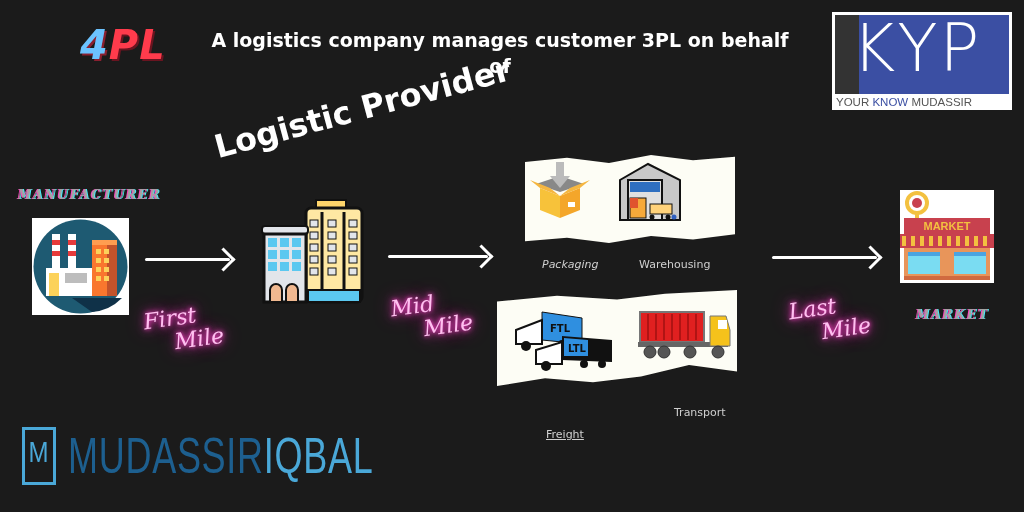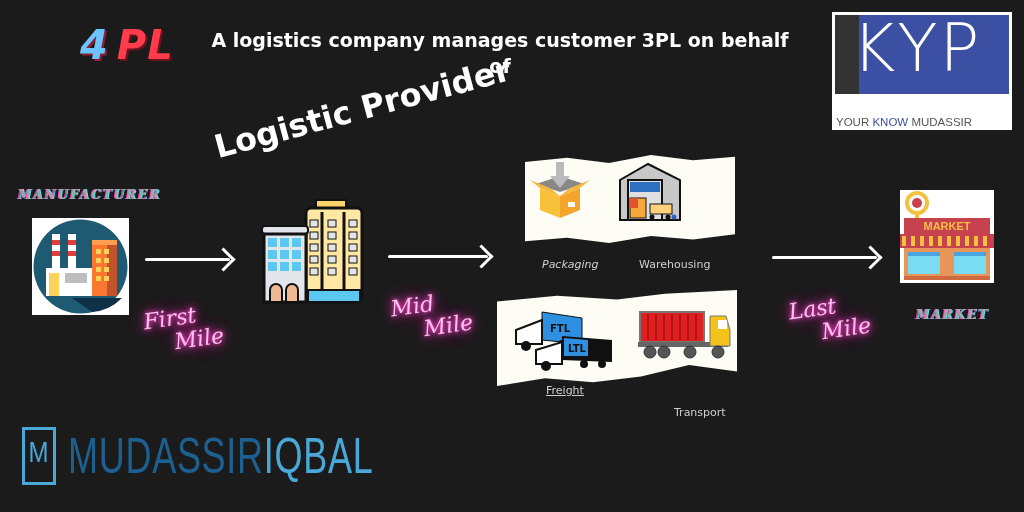--- a/index.html
+++ b/index.html
@@ -1,22 +1,22 @@
 <!DOCTYPE html>
 <html><head>
 <meta charset="utf-8">
 <style>
   html, body { margin:0; padding:0; }
   body { width:1024px; height:512px; background:#1b1b1b; position:relative; overflow:hidden; font-family:"DejaVu Sans", sans-serif; }
   .abs { position:absolute; }
   .title-4pl { left:80px; top:22px; font-family:"DejaVu Sans", sans-serif; font-weight:bold; font-style:italic; font-size:40px; letter-spacing:1px; }
   .title-4pl .four { color:#6cc3ff; text-shadow:2px 2px 0 #8a2030; }
-  .title-4pl .pl { color:#ff3b4c; text-shadow:2px 2px 0 #6a1420; margin-left:8px; }
+  .title-4pl .pl { color:#ff3b4c; text-shadow:2px 2px 0 #6a1420; }
   .headline { left:200px; top:27px; width:600px; color:#fff; font-weight:bold; font-size:19px; line-height:26px; text-align:center; font-family:"DejaVu Sans", sans-serif; }
-  .kyp { left:832px; top:12px; width:180px; height:118px; background:#fff; }
+  .kyp { left:832px; top:12px; width:180px; height:98px; background:#fff; }
   .kyp .blue { position:absolute; left:22px; top:3px; width:155px; height:79px; background:#3b4fa3; }
   .kyp .dark { position:absolute; left:3px; top:3px; width:24px; height:79px; background:#333; }
   .kyp .letters { position:absolute; left:20px; top:-2px; font-size:66px; color:#fff; font-family:"DejaVu Sans", sans-serif; font-weight:300; letter-spacing:2px; }
   .kyp .tag { position:absolute; left:4px; bottom:2px; font-size:11.5px; color:#555; letter-spacing:0px; font-family:"Liberation Sans", sans-serif; }
   .kyp .tag .y { color:#3b4fa3; }
   .logistic-provider { left:220px; top:128px; color:#fff; font-weight:bold; font-size:32px; transform:rotate(-15deg); transform-origin:left bottom; white-space:nowrap; }
   .label-serif { font-family:"DejaVu Serif", serif; font-style:italic; font-weight:bold; color:#a3a3a3; letter-spacing:2px; font-size:12px; text-shadow:-1px 0 #ff40c0, 1px 0 #40f0ff; }
   .neon { font-family:"DejaVu Serif", serif; font-style:italic; color:#ffc0f0; text-shadow:0 0 4px #ff40c8, 0 0 10px #ff40c8, 0 0 18px #c0208e; font-size:22px; line-height:24px; transform:rotate(-8deg); }
   .arrow { height:3px; background:#fff; border-radius:2px; }
   .arrow::after { content:""; position:absolute; right:-2px; top:-7px; width:14px; height:14px; border-right:3px solid #fff; border-top:3px solid #fff; transform:rotate(45deg); }
@@ -192,21 +192,21 @@
     <path d="M72 6 L88 6 L92 20 L92 36 L72 36 Z" fill="#f5c21b" stroke="#777" stroke-width="1"></path>
     <rect x="80" y="10" width="9" height="9" fill="#fff"></rect>
     <g fill="#555" stroke="#333">
         <circle cx="12" cy="42" r="6"></circle>
         <circle cx="26" cy="42" r="6"></circle>
         <circle cx="52" cy="42" r="6"></circle>
         <circle cx="80" cy="42" r="6"></circle>
       </g>
   </svg>
 </div>
-<div class="abs caption" style="left:546px;top:384px;text-decoration:underline;">Freight</div>
+<div class="abs caption" style="left:546px;top:428px;text-decoration:underline;">Freight</div>
 <div class="abs caption" style="left:674px;top:406px;">Transport</div>
 
 <div class="abs arrow" style="left:772px;top:256px;width:105px;"></div>
 <div class="abs neon" style="left:790px;top:295px;">
     <div>Last</div>
     <div style="margin-left:30px;">Mile</div>
   </div>
 
 <div class="abs" style="left:900px;top:190px;width:94px;height:93px;background:#fff;">
   <svg width="94" height="93" viewBox="0 0 94 93">

